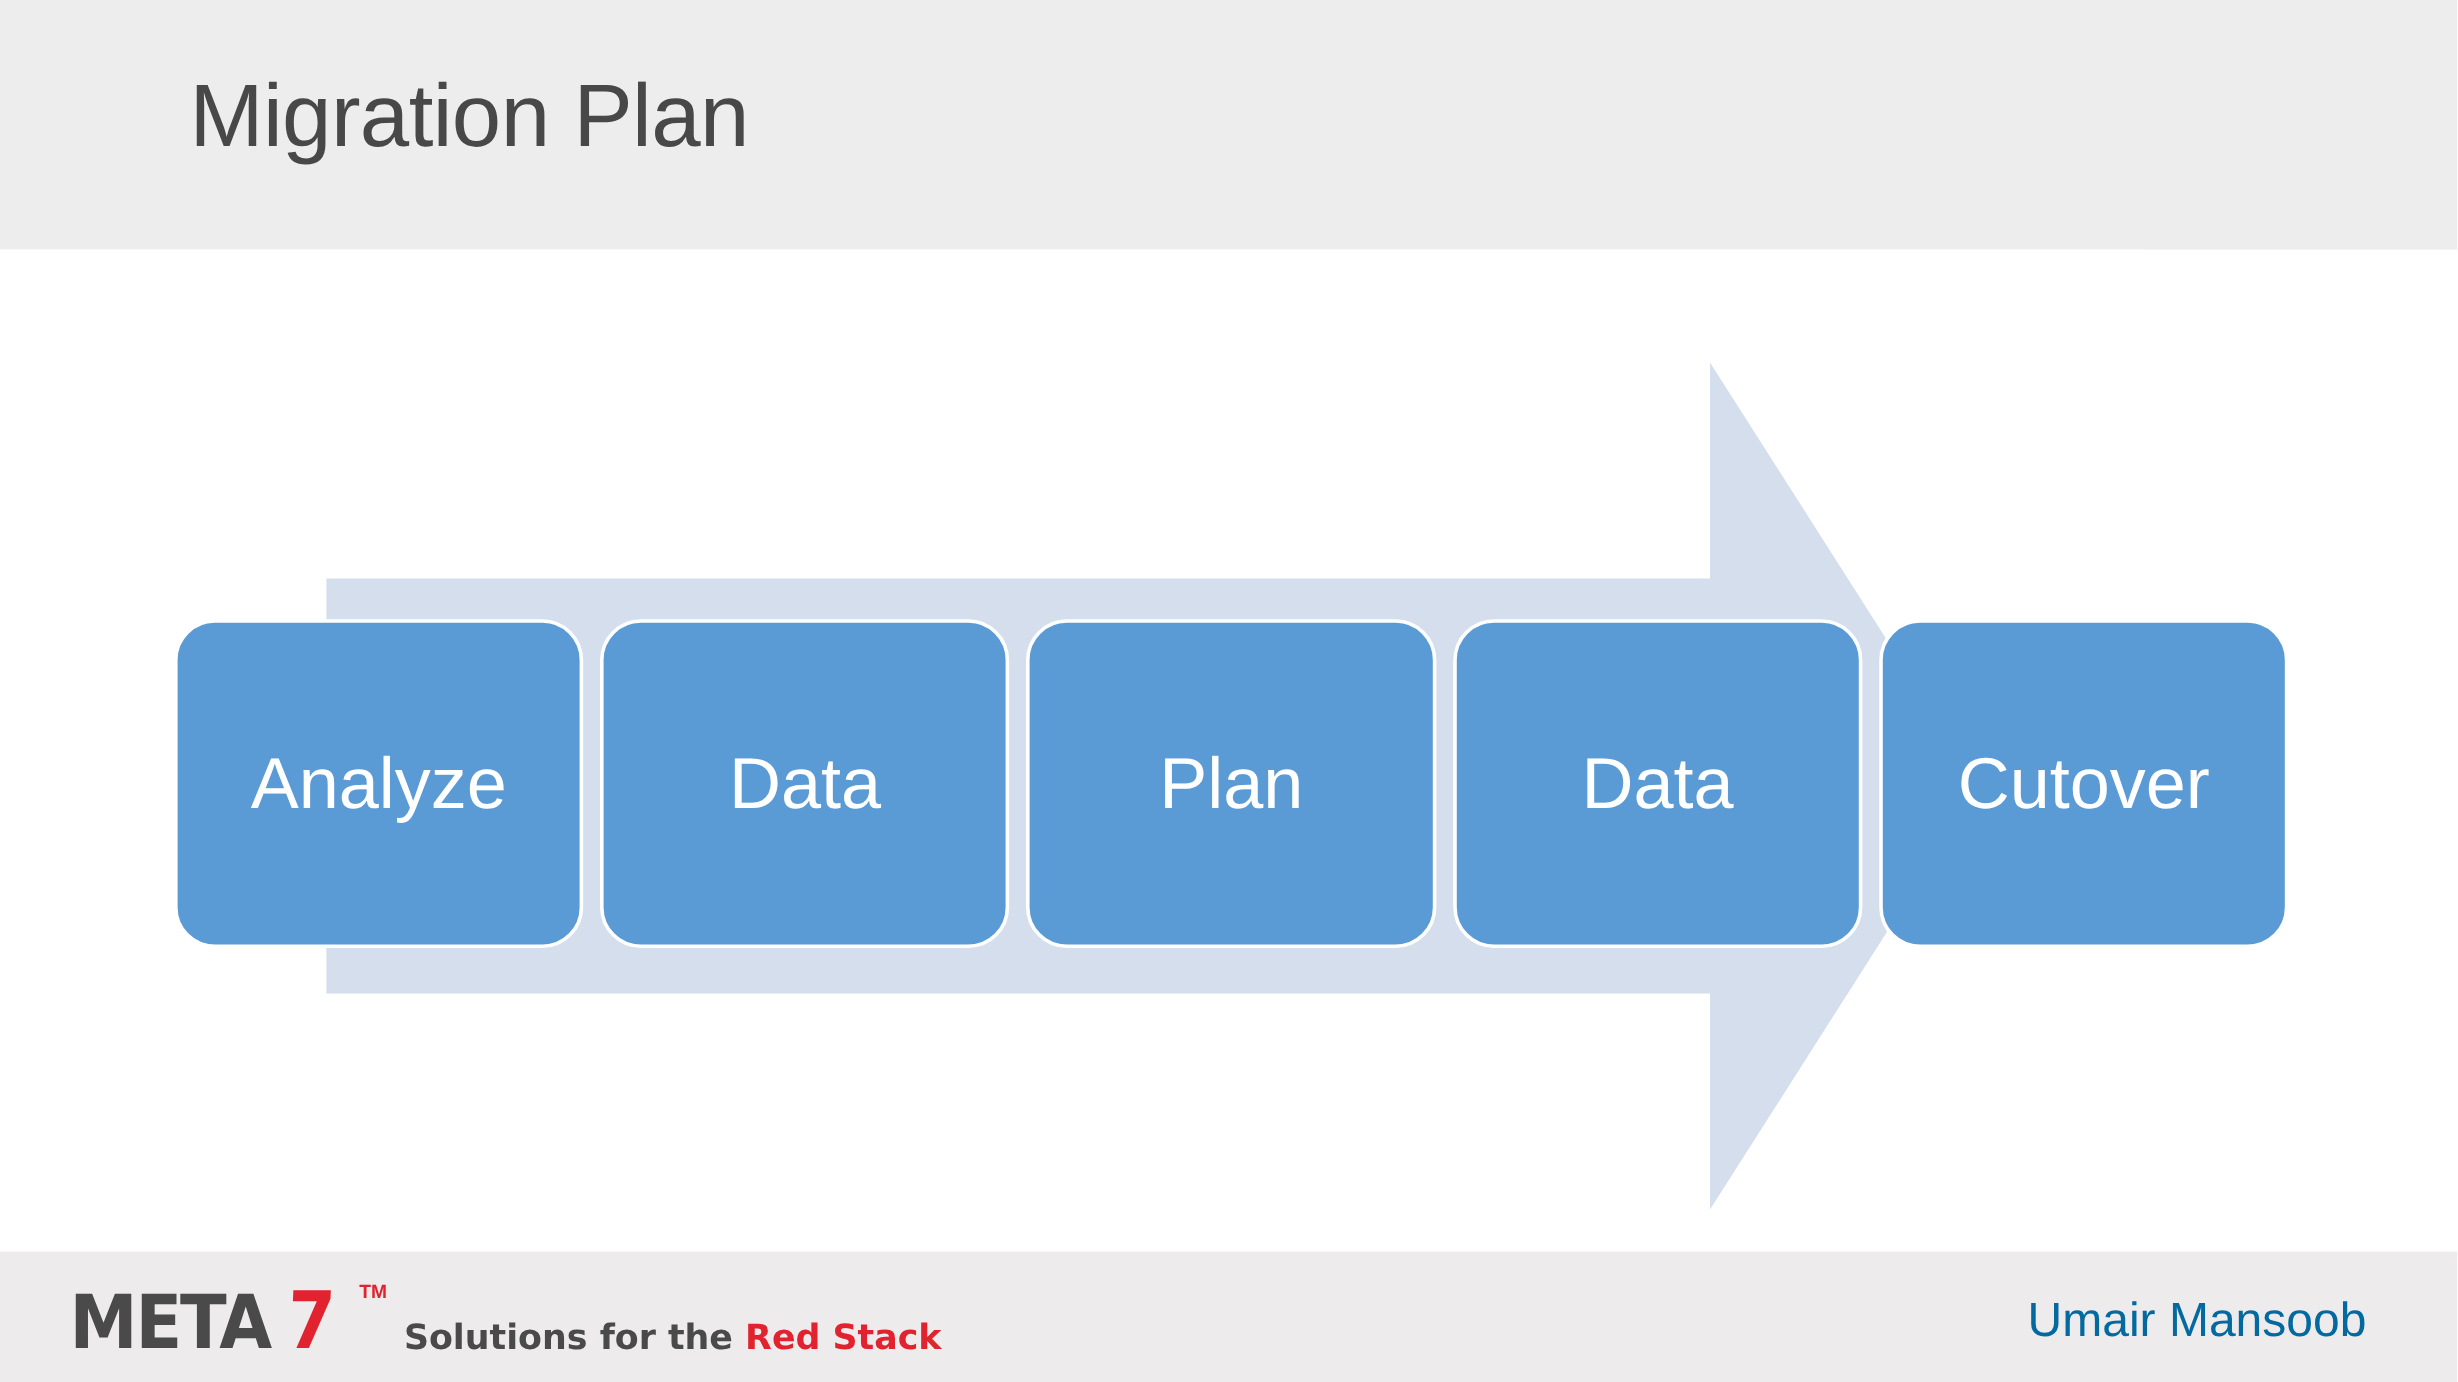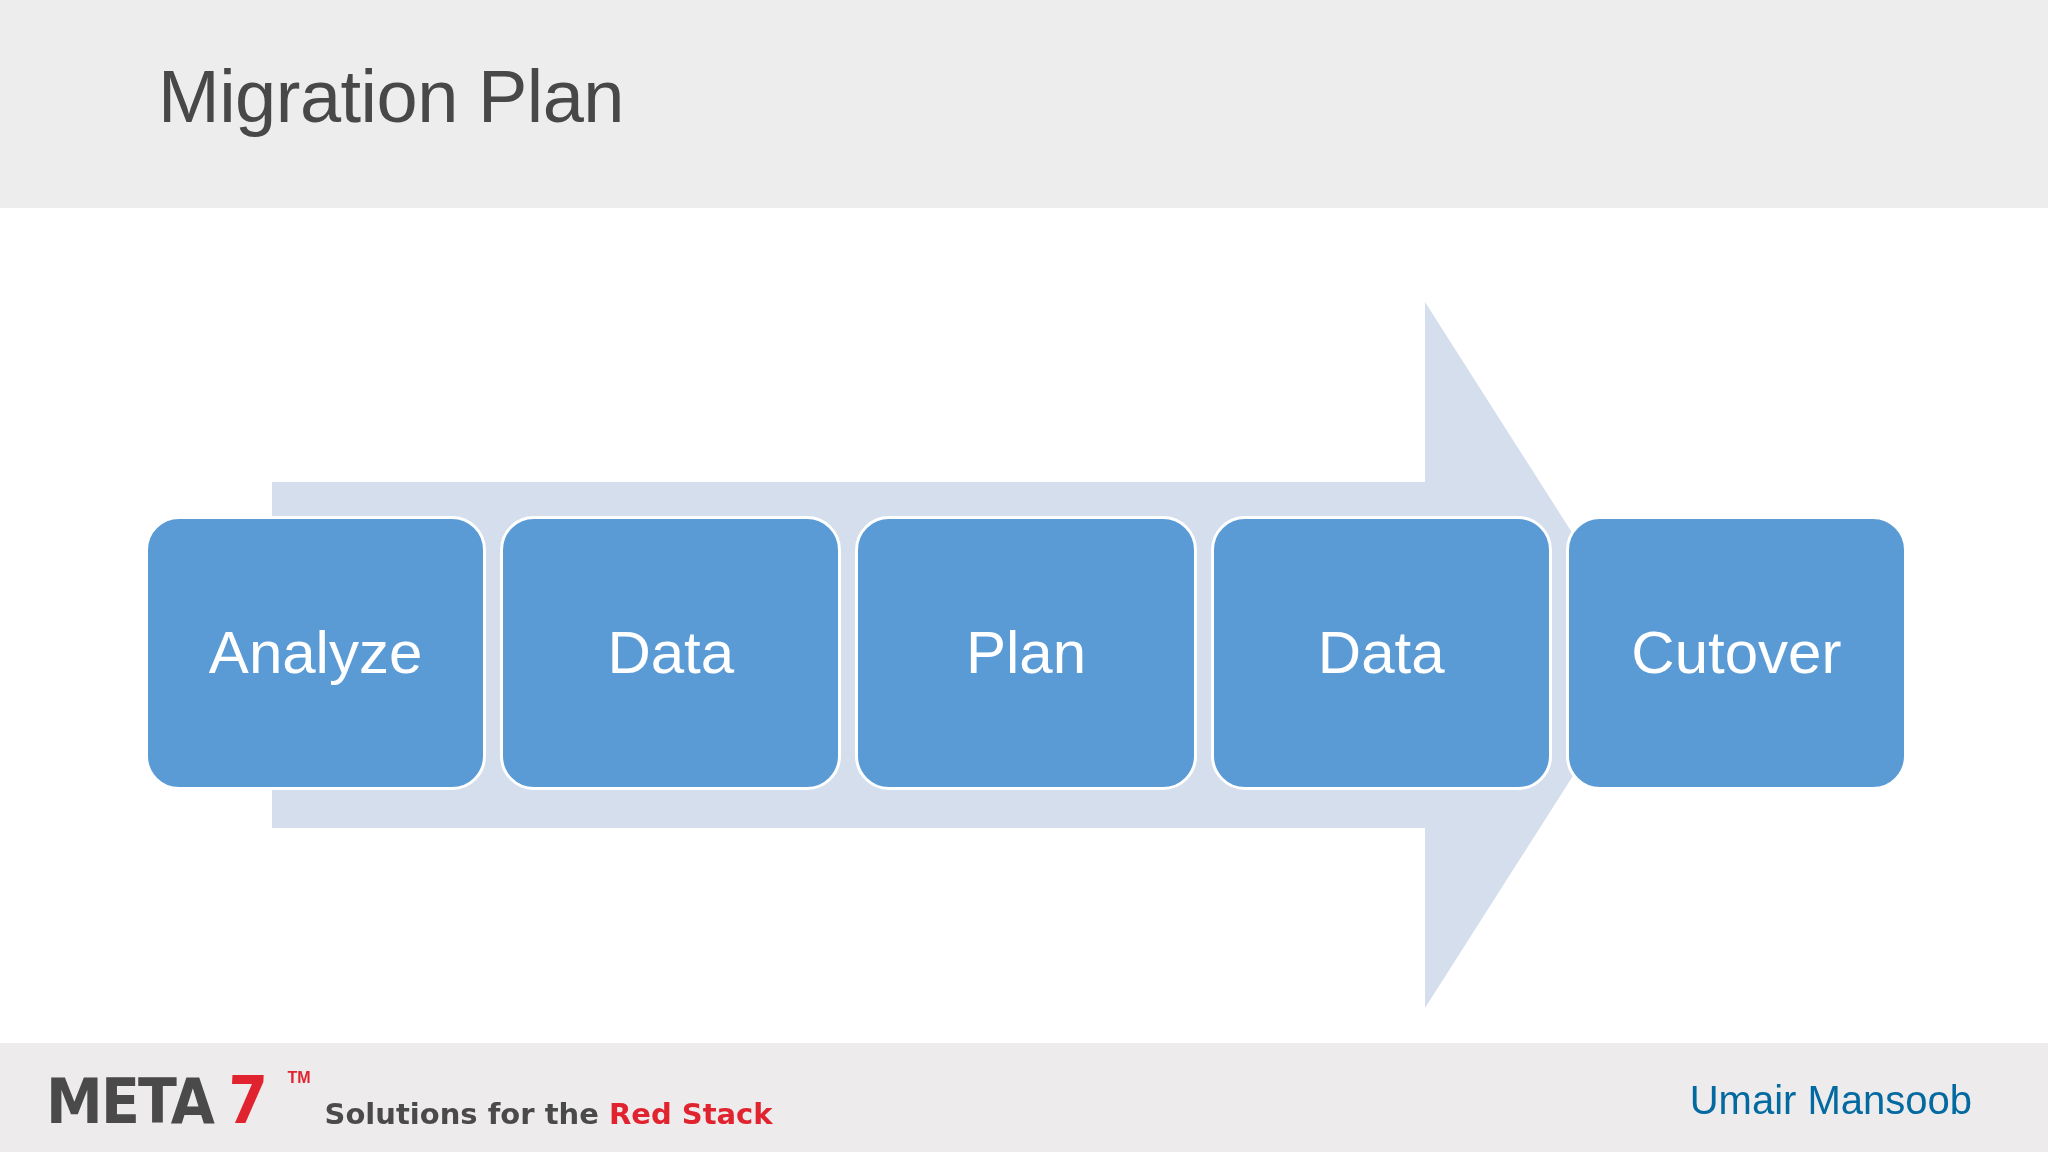--- a/index.html
+++ b/index.html
@@ -92,21 +92,21 @@
     position: absolute;
     left: 0;
     top: 1043px;
     width: 2048px;
     height: 109px;
     background: #EDEBEB;
   }
 
   #brand-logo {
     position: absolute;
-    left: 46px;
+    left: 58px;
     top: 1072px;
     height: 62px;
     display: flex;
     flex-direction: row;
     align-items: flex-end;
   }
 
   #logo-mark {
     position: relative;
     display: flex;

